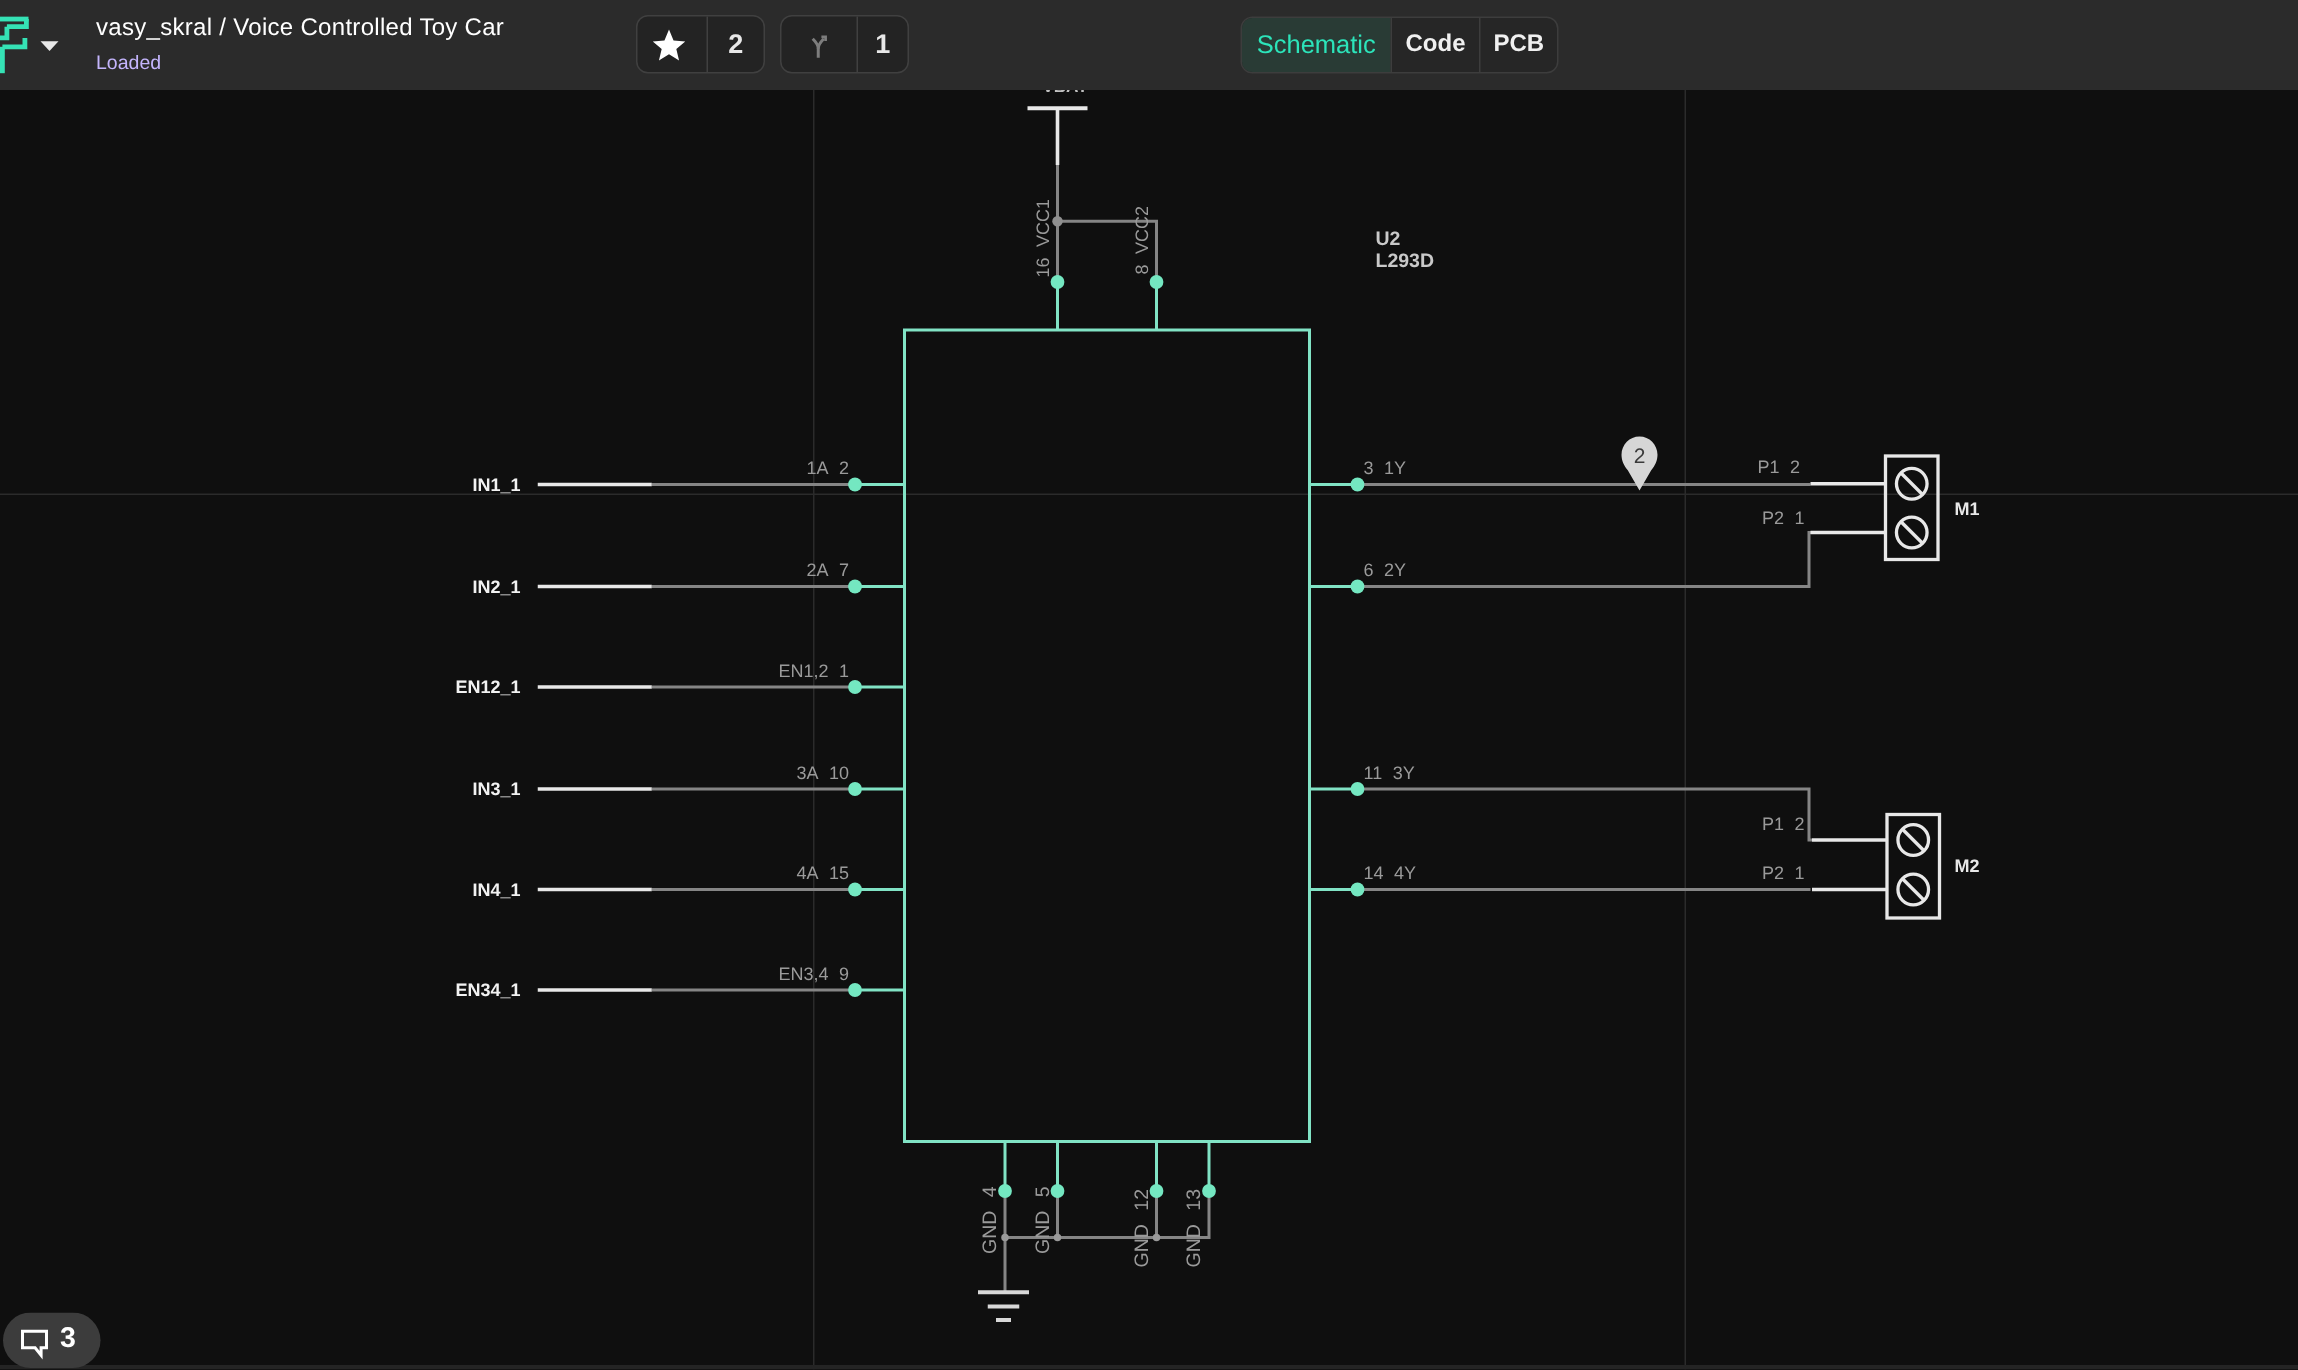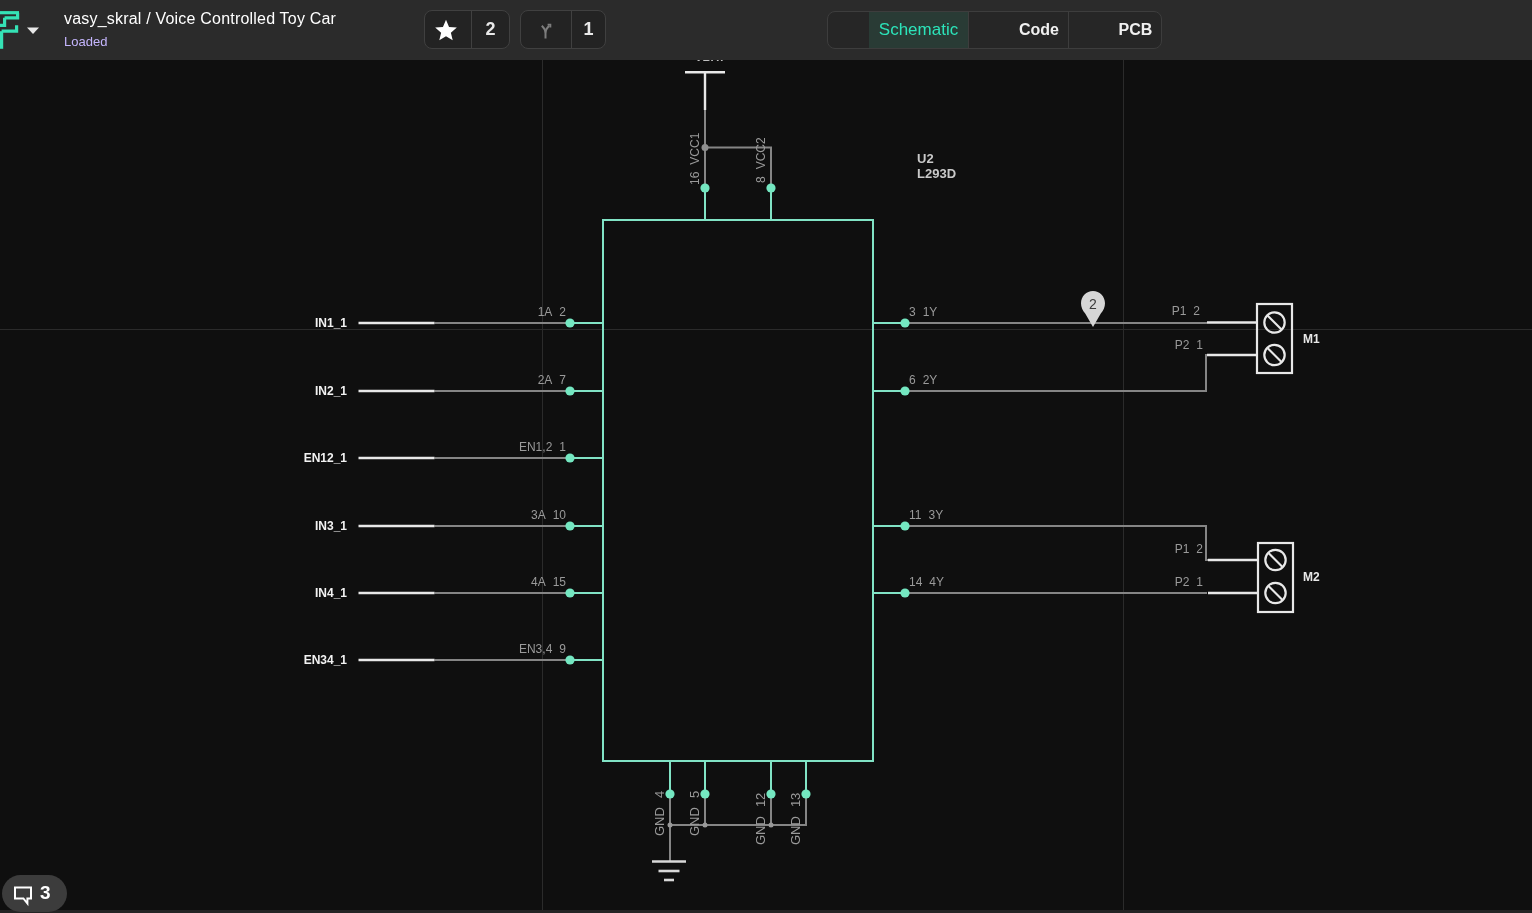--- a/index.html
+++ b/index.html
@@ -7,21 +7,21 @@
   #canvas{position:absolute;left:0;top:0;will-change:transform;}
   #topbar,#pill{will-change:transform;}
   #topbar{position:absolute;left:0;top:0;width:1532px;height:60px;background:#2b2b2b;z-index:5;}
   .tt{position:absolute;left:64px;top:10px;font-size:16px;font-weight:normal;color:#ffffff;letter-spacing:0.2px;}
   .ts{position:absolute;left:64px;top:34px;font-size:13px;color:#c4b5fd;}
   .grp{position:absolute;top:10px;height:39px;background:#232323;border:1px solid #404040;border-radius:8px;display:flex;align-items:center;}
   .cell{height:100%;display:flex;align-items:center;justify-content:center;}
   .div{width:1px;height:100%;background:#404040;}
   .num{font-size:18px;font-weight:bold;color:#e8e8e8;}
   #tabs{position:absolute;left:827px;top:11px;height:38px;display:flex;border:1px solid #3d3d3d;border-radius:8px;overflow:hidden;background:#262626;}
-  .tab{height:100%;display:flex;align-items:center;justify-content:center;font-size:16px;font-weight:bold;color:#f0f0f0;margin-left:41px;}
+  .tab{height:100%;display:flex;align-items:center;justify-content:center;font-size:16px;font-weight:bold;color:#f0f0f0;}
   .tab.active{font-size:17px;}
   .tab.active{background:#293b35;color:#2ce4ba;font-weight:normal;}
   #pill{position:absolute;left:2px;top:875px;width:65px;height:37px;background:#3c3c3c;border-radius:19px;z-index:6;display:flex;align-items:center;}
 </style>
 </head>
 <body>
 <svg id="canvas" width="1532" height="913" viewBox="0 0 1532 913">
 
   <rect x="0" y="0" width="1532" height="913" fill="#0f0f0f"></rect>
   <line x1="542.5" y1="0" x2="542.5" y2="913" stroke="#2b2b2b" stroke-width="1"></line>

